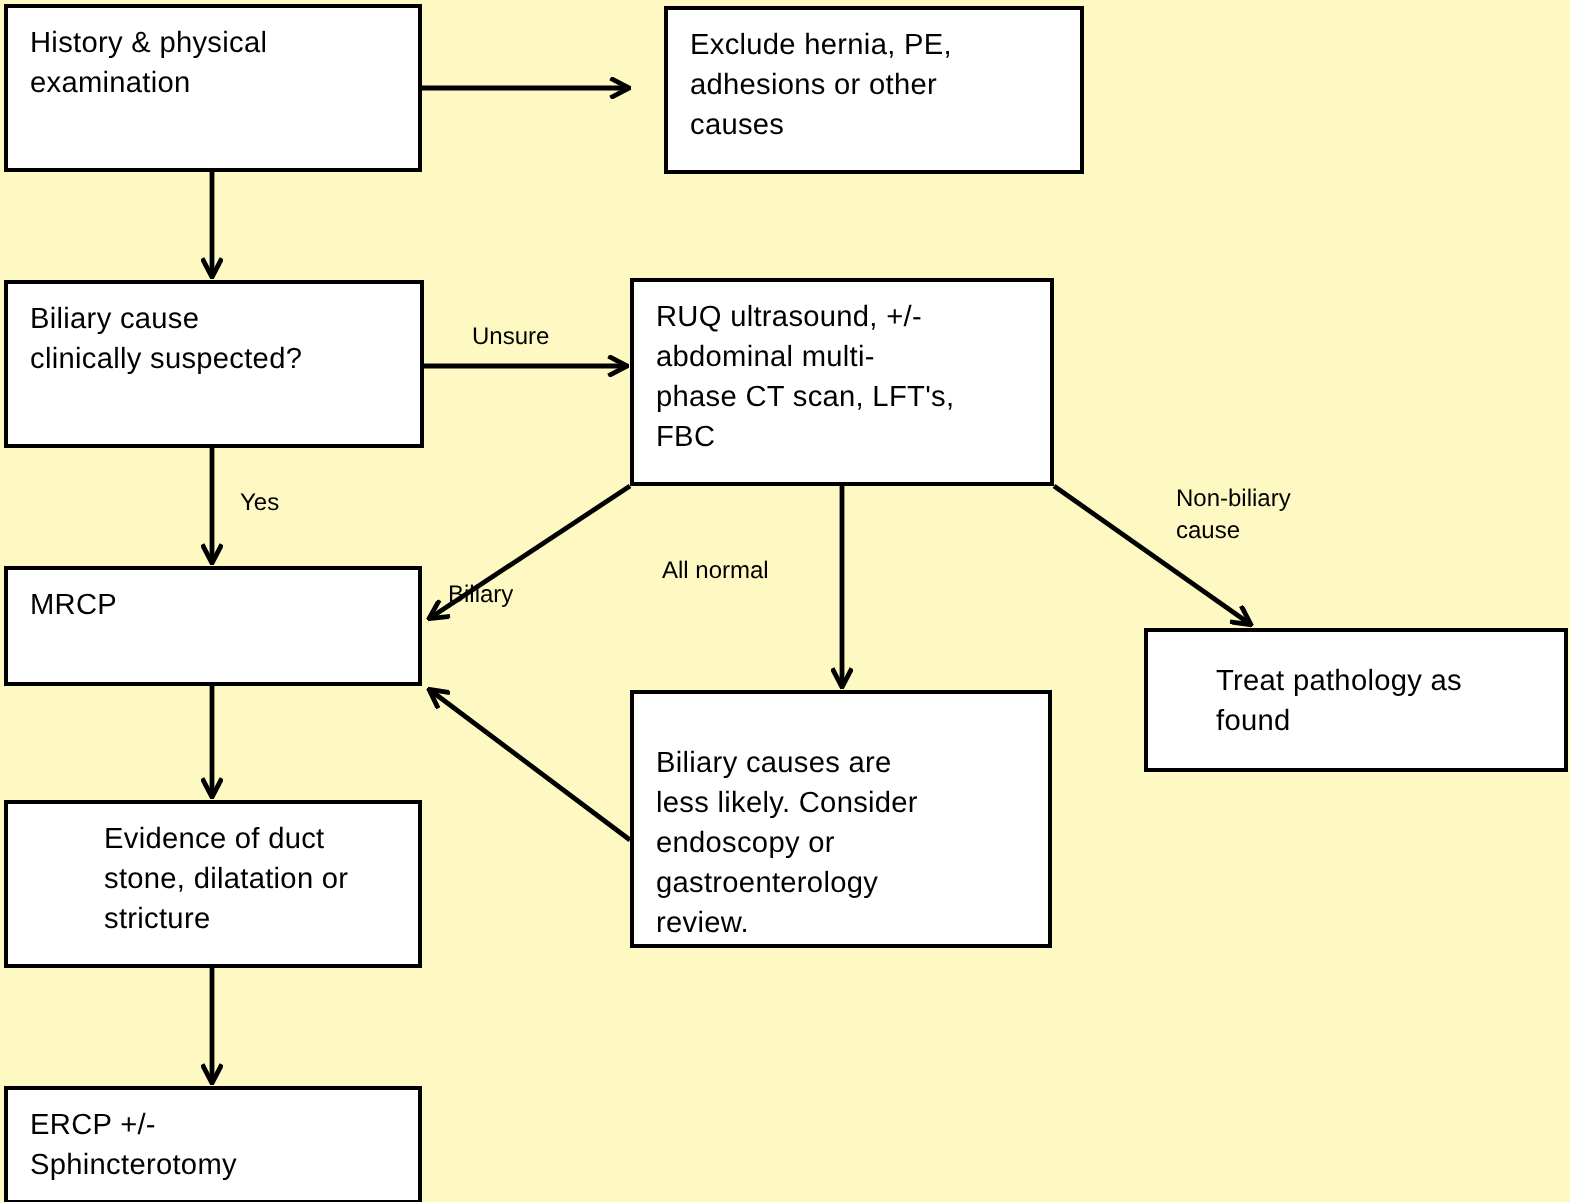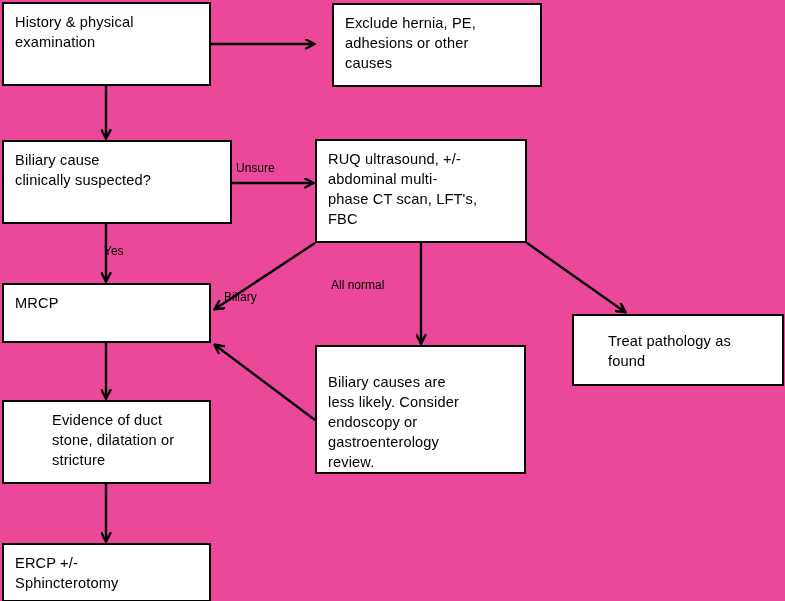--- a/index.html
+++ b/index.html
@@ -8,21 +8,21 @@
     padding: 0;
     background: #ffffff;
   }
   body {
     font-family: "Liberation Sans", sans-serif;
   }
   #flowchart-root {
     position: relative;
     width: 785px;
     height: 601px;
-    background: #ec4899;
+    background: #fef9c3;
     overflow: hidden;
   }
   #edge-layer {
     position: absolute;
     left: 0;
     top: 0;
     width: 785px;
     height: 601px;
     pointer-events: none;
   }
@@ -89,21 +89,21 @@
     <div class="node-text">History &amp; physical
 examination</div>
   </div>
 
   <div class="node" style="left:332px; top:3px; width:210px; height:84px;">
     <div class="node-text">Exclude hernia, PE,
 adhesions or other
 causes</div>
   </div>
 
-  <div class="node" style="left:2px; top:140px; width:230px; height:84px;">
+  <div class="node" style="left:2px; top:140px; width:210px; height:84px;">
     <div class="node-text">Biliary cause
 clinically suspected?</div>
   </div>
 
   <div class="node" style="left:2px; top:283px; width:209px; height:60px;">
     <div class="node-text">MRCP</div>
   </div>
 
   <div class="node" style="left:315px; top:139px; width:212px; height:104px;">
     <div class="node-text">RUQ ultrasound, +/-
@@ -131,20 +131,22 @@
 stricture</div>
   </div>
 
   <div class="node" style="left:2px; top:543px; width:209px; height:59px;">
     <div class="node-text">ERCP +/-
 Sphincterotomy</div>
   </div>
 
   <div class="edge-label" style="left:236px; top:160px;">Unsure</div>
 
-  <div class="edge-label" style="left:104px; top:243px;">Yes</div>
+  <div class="edge-label" style="left:120px; top:243px;">Yes</div>
 
   <div class="edge-label" style="left:224px; top:245px;margin-top:44px;">Biliary</div>
 
   <div class="edge-label" style="left:331px; top:277px;text-align:right;">All normal</div>
 
+  <div class="edge-label" style="left:588px; top:241px;">Non-biliary
+cause</div>
 
 </div>
 
 </body></html>

